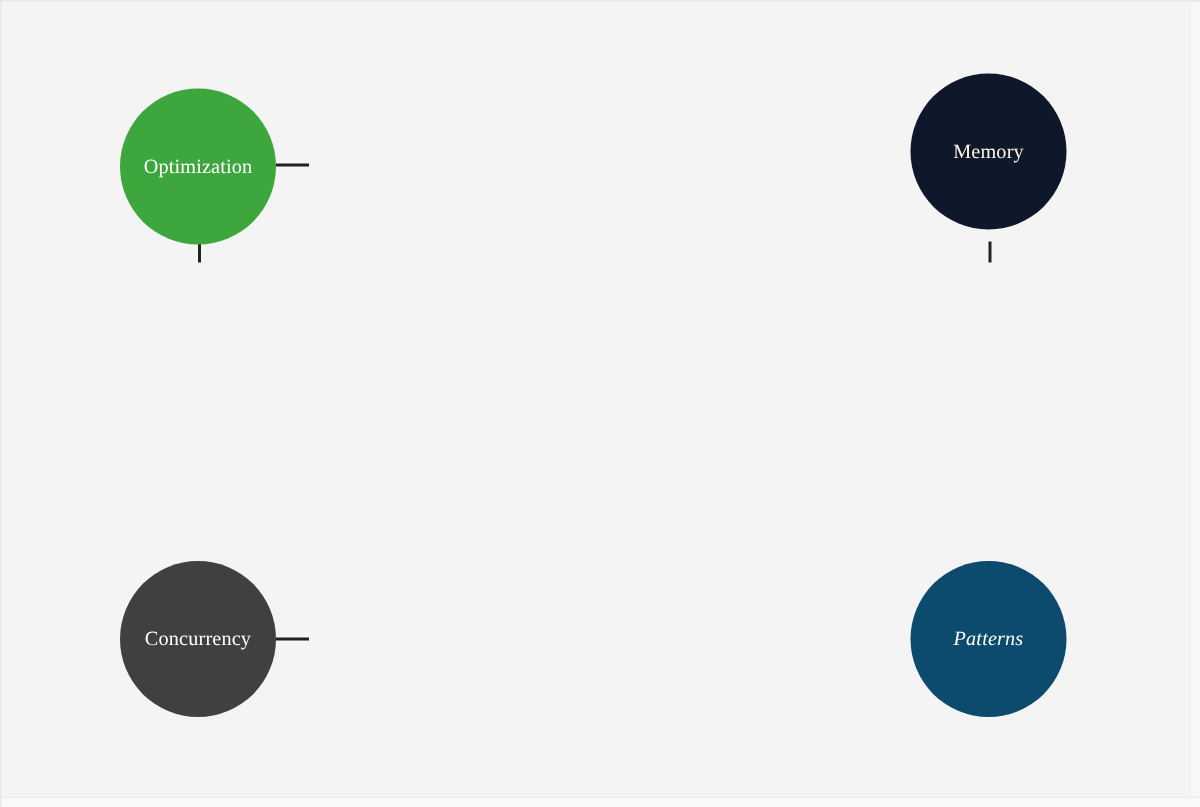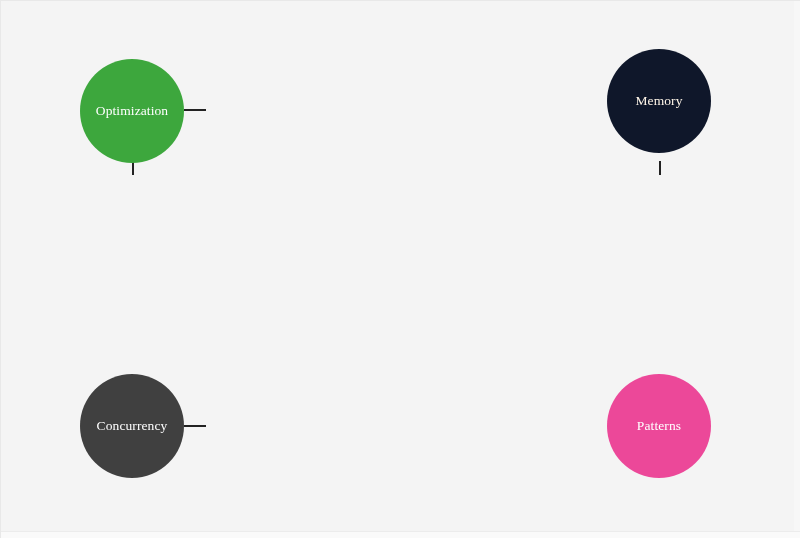--- a/index.html
+++ b/index.html
@@ -93,20 +93,20 @@
   <div class="stub stub-v" style="left:658px; top:160px; height:14px;"></div>
   <div class="node" style="left:606px; top:48px; width:104px; height:104px; background:#0f172a;">
     <span class="node-label" style="color:#fff6e8;">Memory</span>
   </div>
 
   <div class="stub stub-h" style="left:183px; top:424px; width:22px;"></div>
   <div class="node" style="left:79px; top:373px; width:104px; height:104px; background:#404040;">
     <span class="node-label">Concurrency</span>
   </div>
 
-  <div class="node" style="left:606px; top:373px; width:104px; height:104px; background:#ec4899;">
+  <div class="node" style="left:606px; top:373px; width:104px; height:104px; background:#0c4a6e;font-style:italic;">
     <span class="node-label">Patterns</span>
   </div>
 
   <div class="edge-band-right"></div>
   <div class="edge-band-bottom"></div>
 
 </div>
 
 </body></html>

